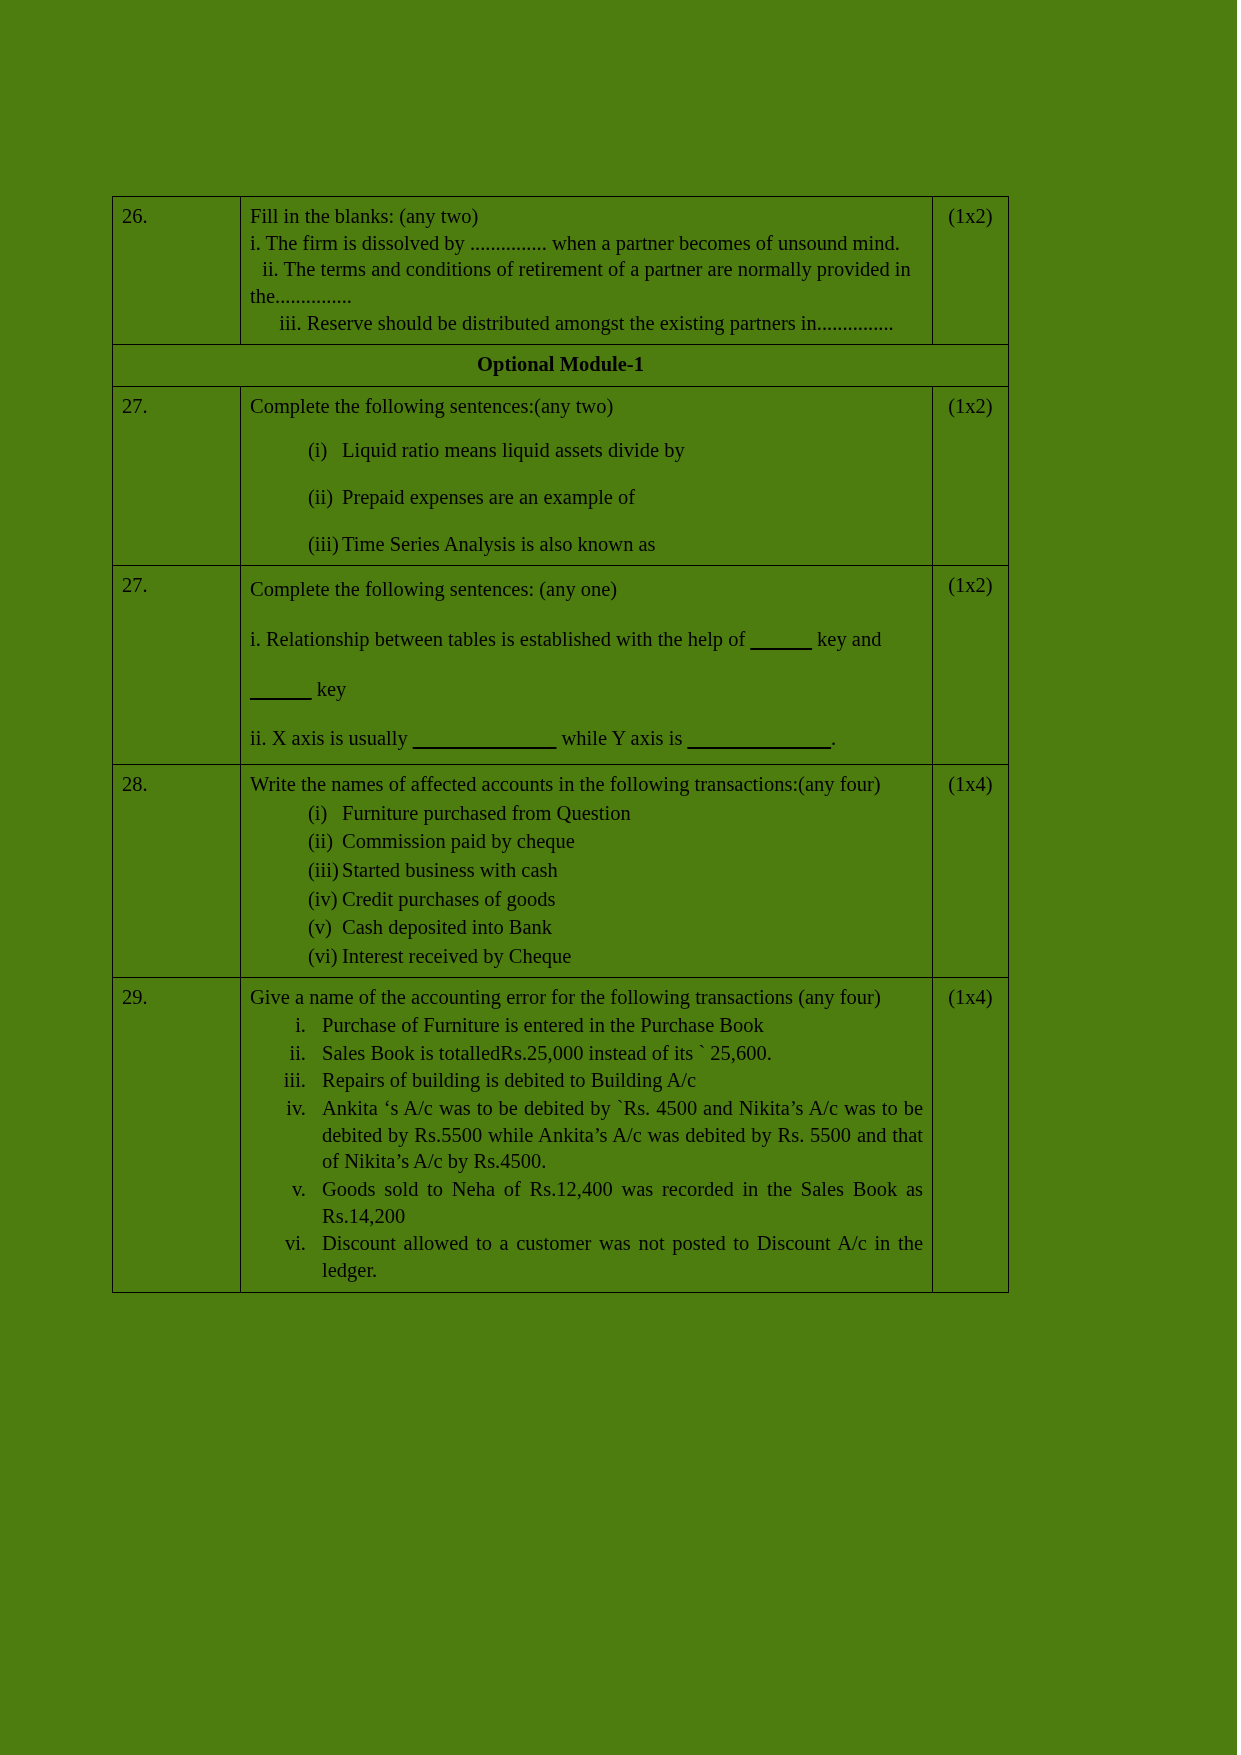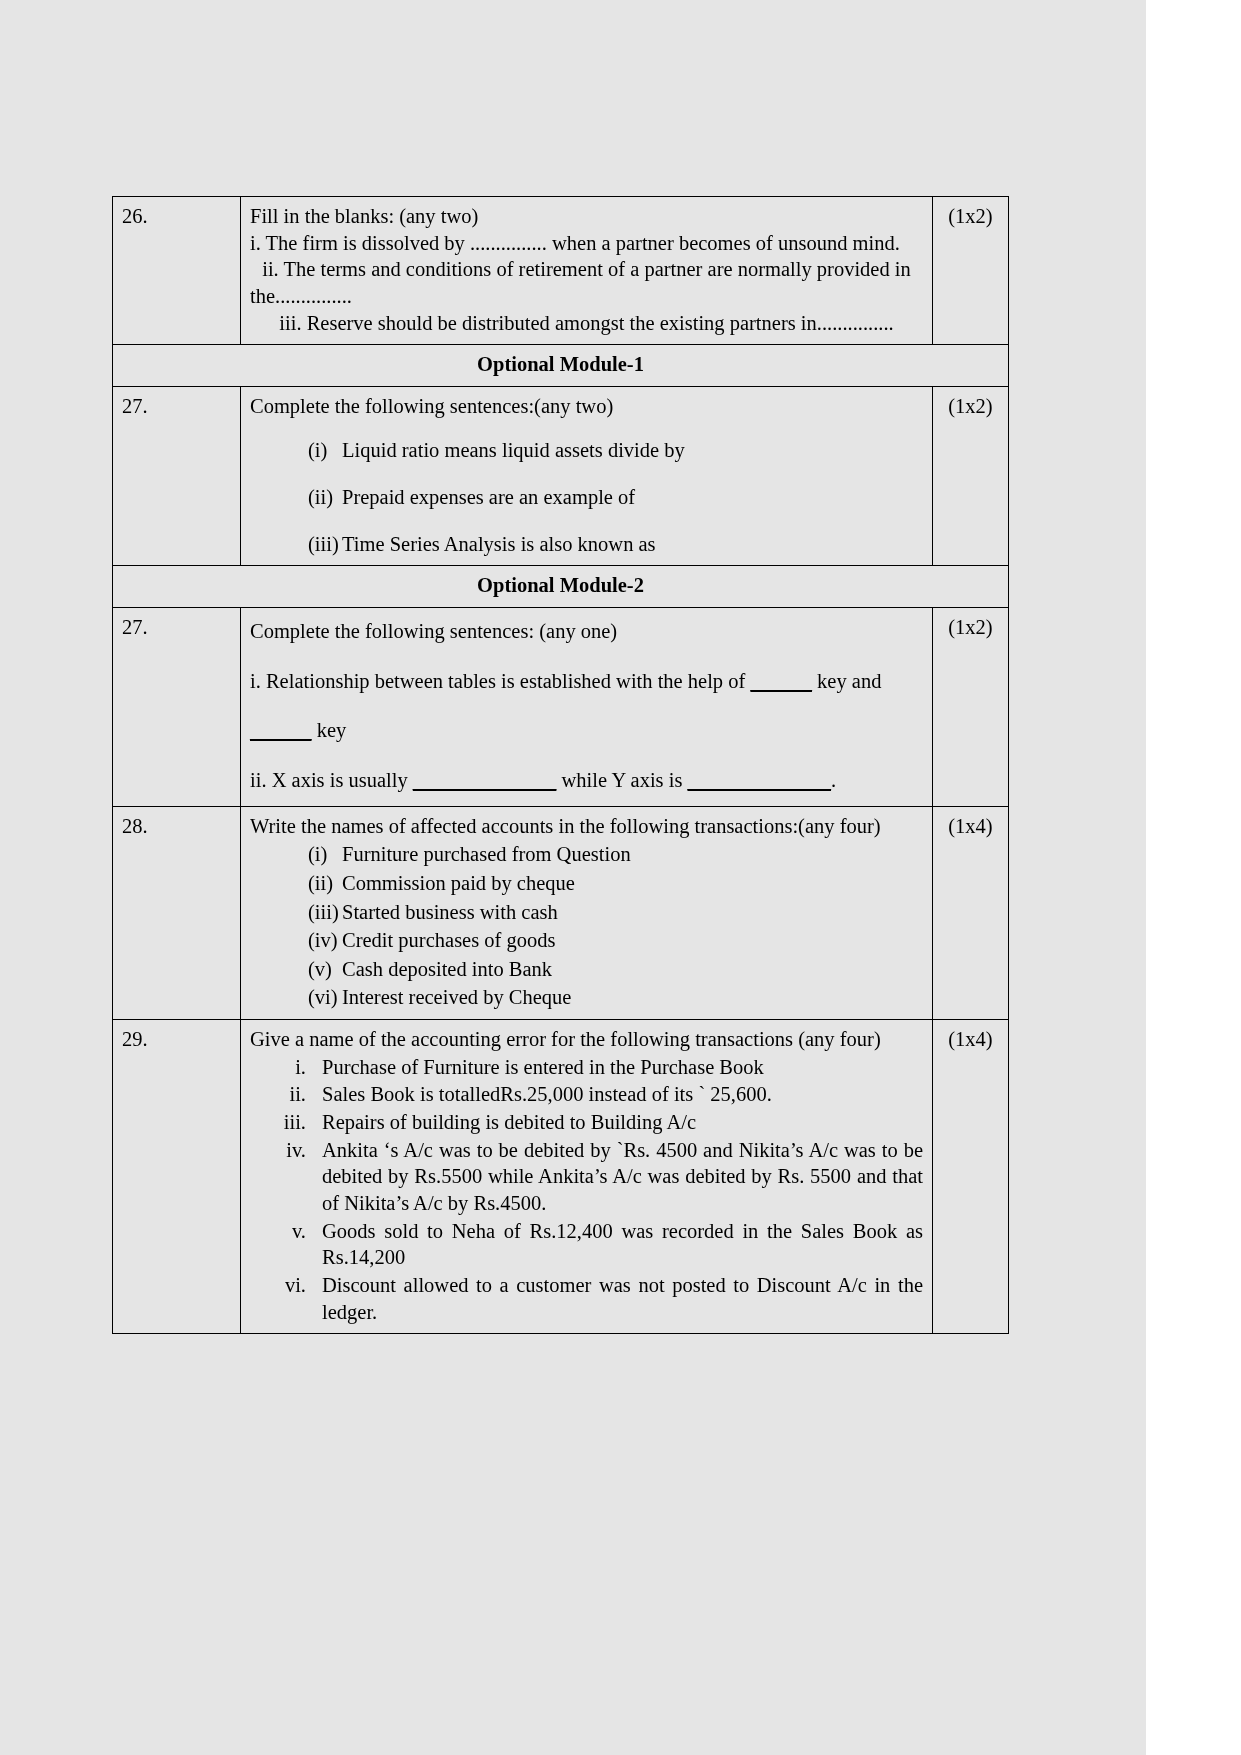--- a/index.html
+++ b/index.html
@@ -12,23 +12,23 @@
     height: 1755px;
     font-family: "Liberation Serif", "DejaVu Serif", serif;
     color: #000000;
     position: relative;
     overflow: hidden;
   }
 
   .page {
     position: absolute;
     left: 0; top: 0;
-    width: 1146px;
+    width: 1237px;
     height: 1755px;
-    background: #e5e5e5;
+    background: #4d7c0f;
   }
 
   .paper-table {
     position: absolute;
     left: 112px;
     top: 196px;
     width: 896px;
     border-collapse: collapse;
     table-layout: fixed;
   }
@@ -179,23 +179,20 @@
             </li>
             <li>
               <span class="mk">(iii)</span>
               <span class="tx">Time Series Analysis is also known as</span>
             </li>
           </ul>
         </td>
         <td class="marks-cell">(1x2)</td>
       </tr>
 
-      <tr>
-        <td class="modtitle" colspan="3">Optional Module-2</td>
-      </tr>
 
       <tr>
         <td class="num-cell">27.</td>
         <td>
           <p class="m2line">Complete the following sentences: (any one)</p>
           <p class="m2line just">
             <span>i. Relationship between tables is established with the help of</span>
             <span class="blank-u">______</span>
             <span>key and</span>
           </p>

